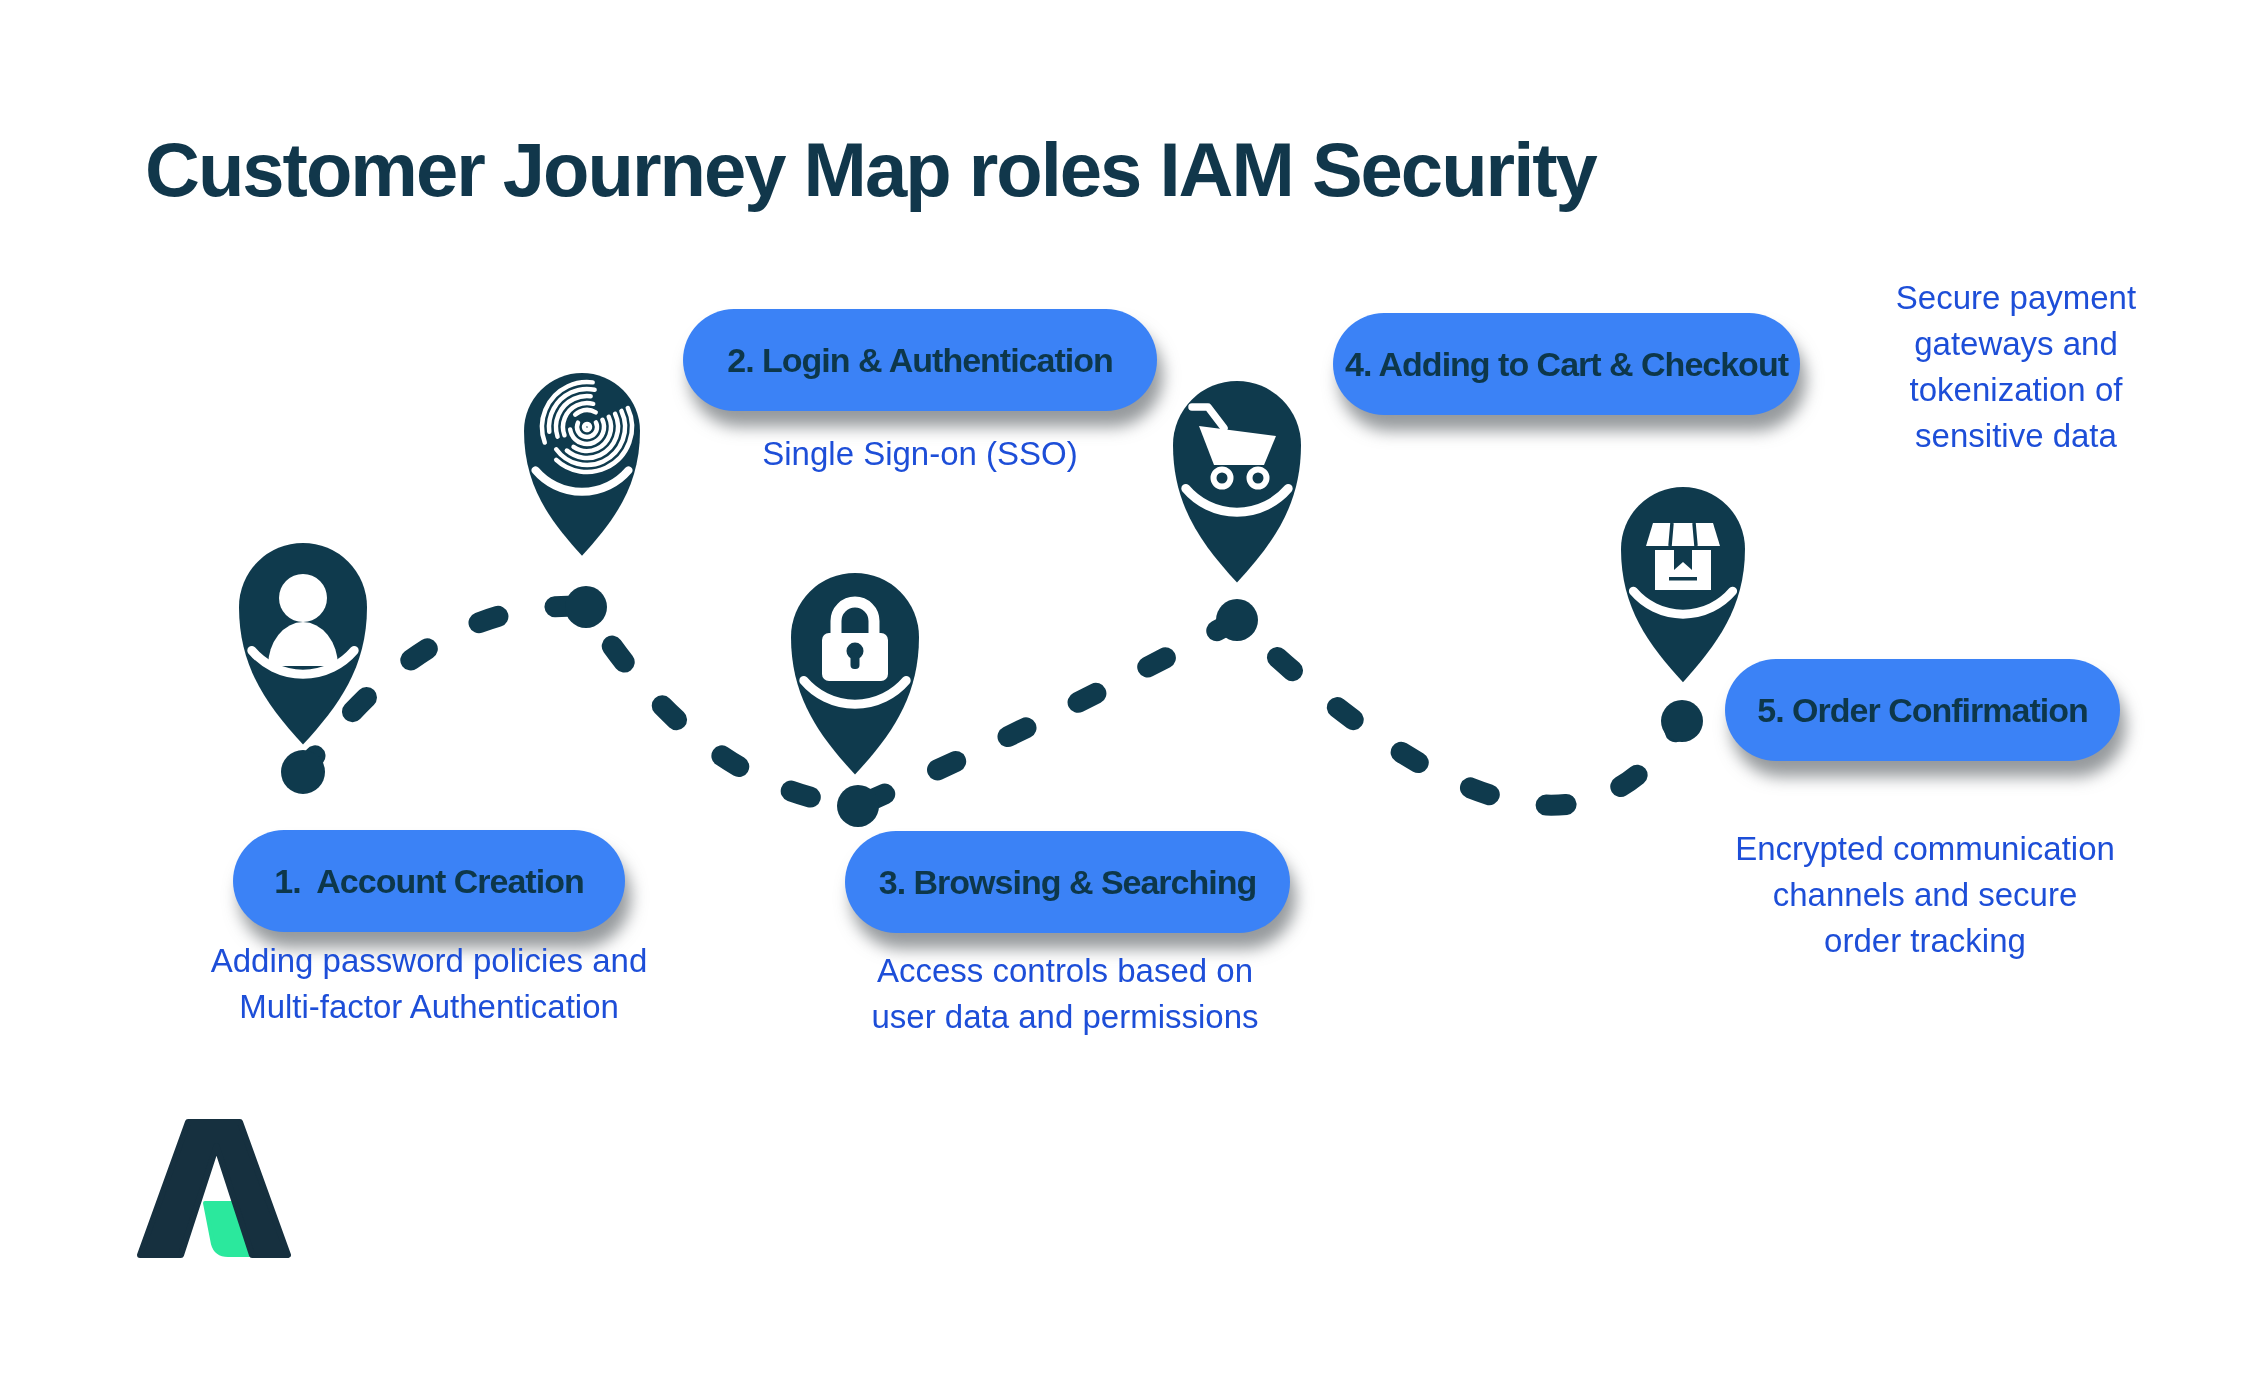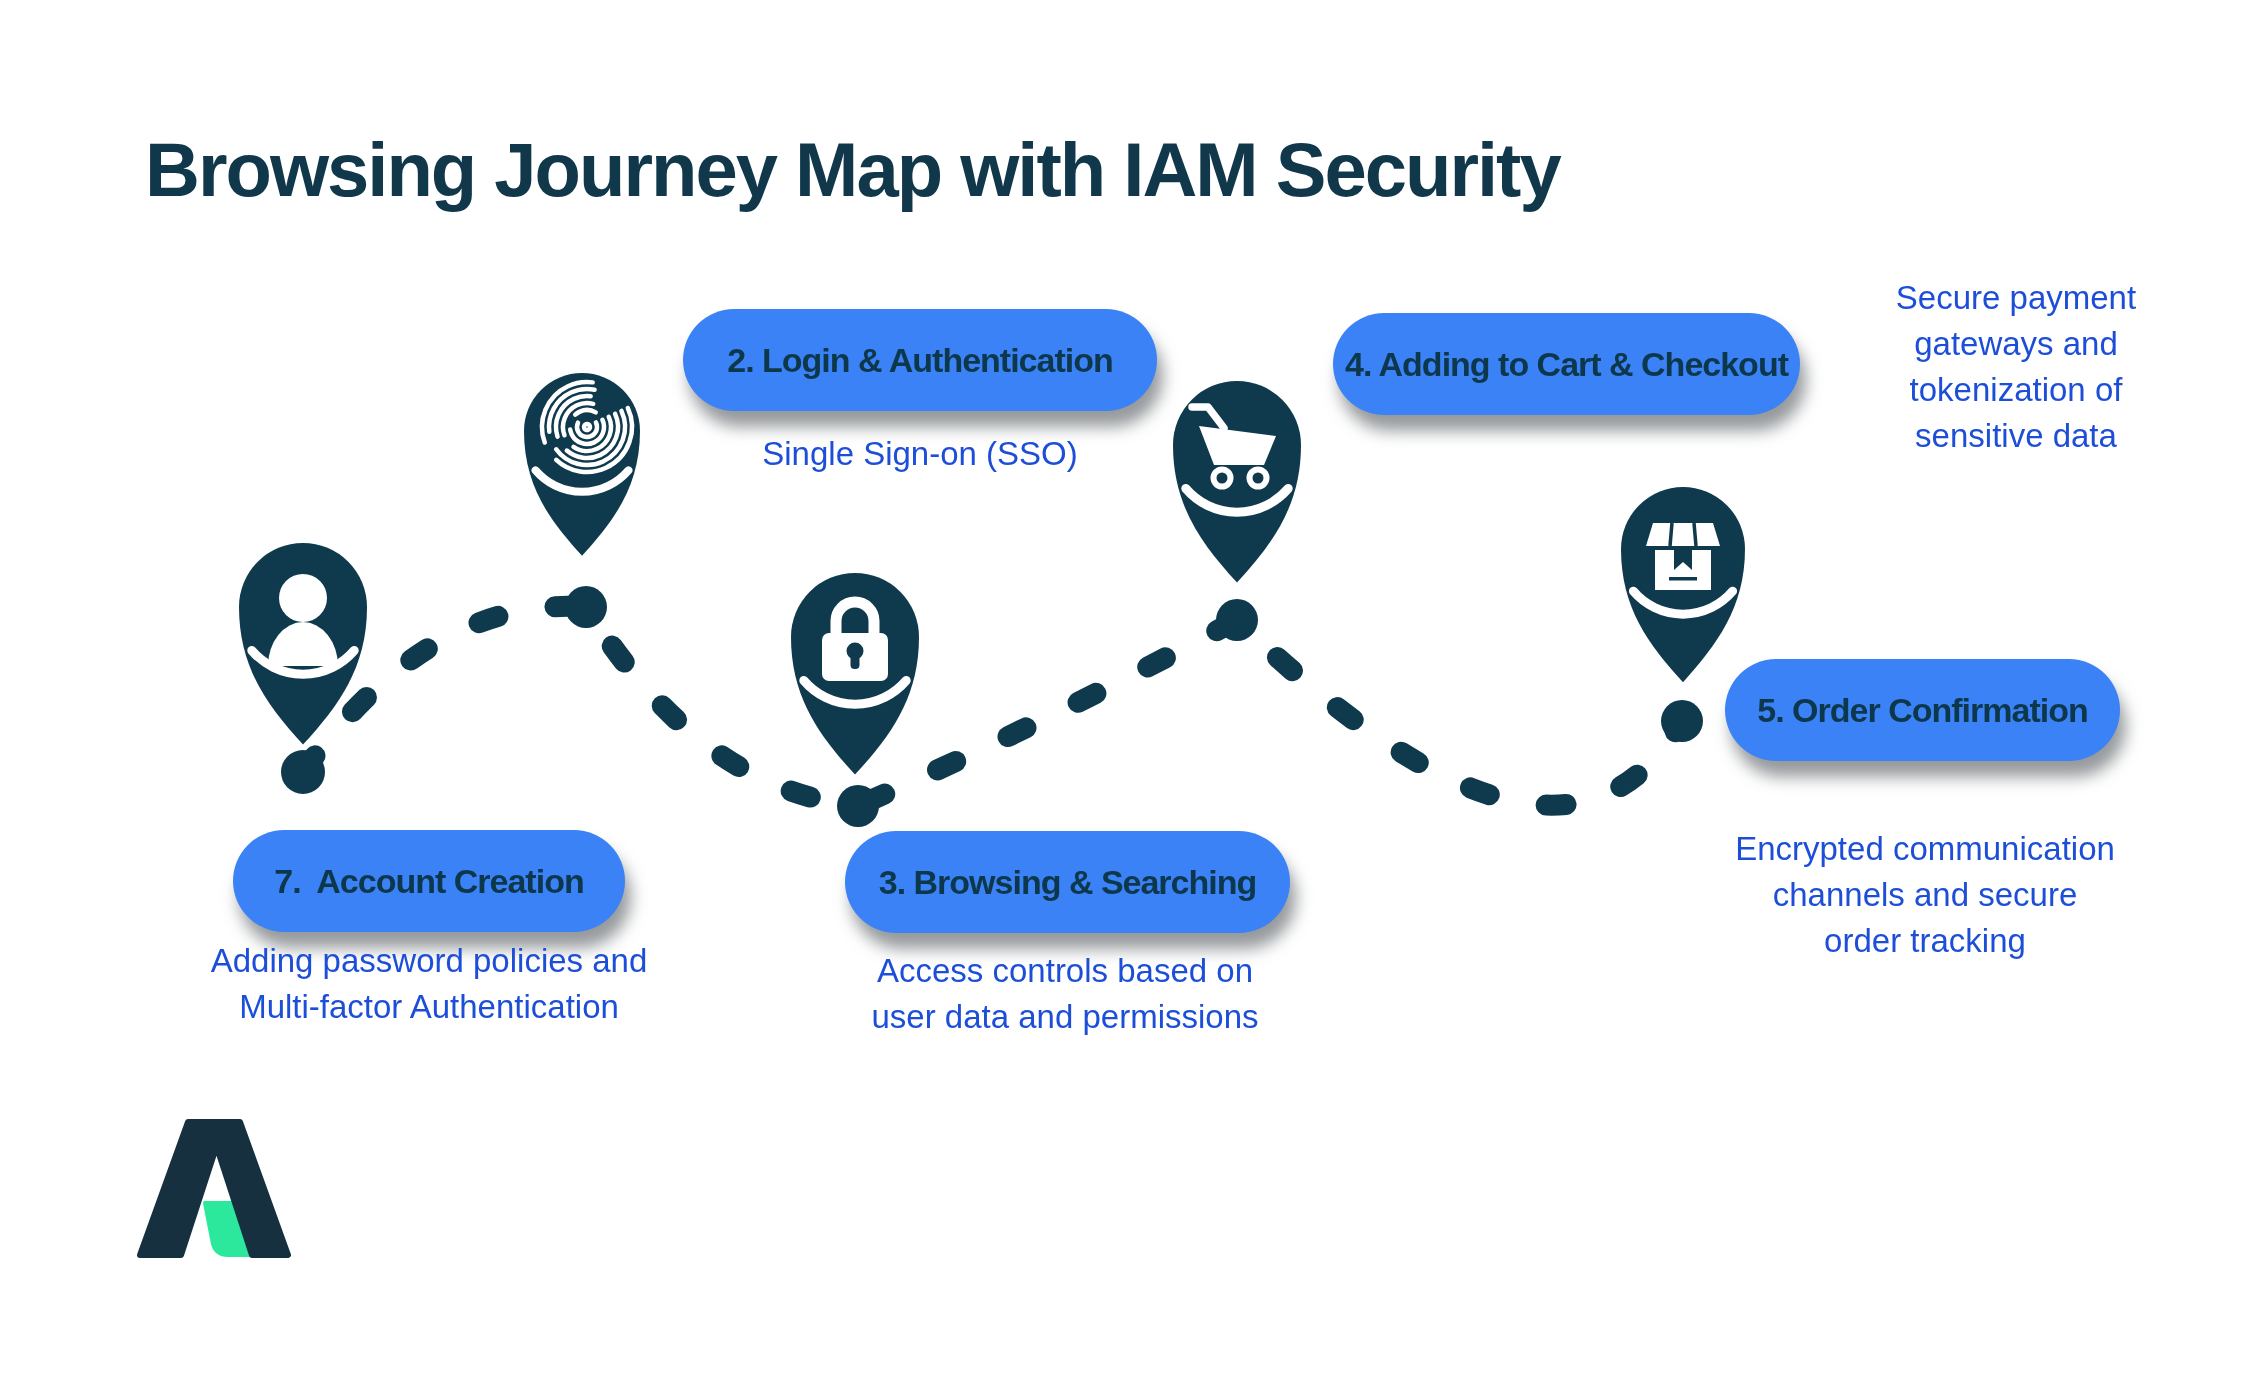--- a/index.html
+++ b/index.html
@@ -106,24 +106,24 @@
       </g>
       <circle cx="1682" cy="721" r="21" fill="#0F3A4D"></circle>
     </g>
 
     <g>
       <path d="M 205,1203 L 235,1203 L 251,1255 L 228,1255 Q 216,1255 213,1244 Z" fill="#2BE89D" stroke="#2BE89D" stroke-width="4" stroke-linejoin="round"></path>
       <path d="M 188,1122 L 240,1122 L 288,1255 L 252,1255 L 216.5,1146 L 181,1255 L 140,1255 Z" fill="#16303F" stroke="#16303F" stroke-width="6" stroke-linejoin="round"></path>
     </g>
   </svg>
 
-  <h1 class="page-title">Browsing Journey Map with IAM Security</h1>
+  <h1 class="page-title">Customer Journey Map roles IAM Security</h1>
 
   <div class="pill pill1">
-    <span>7.  Account Creation</span>
+    <span>1.  Account Creation</span>
   </div>
   <div class="pill pill2">
     <span>2. Login &amp; Authentication</span>
   </div>
   <div class="pill pill3">
     <span>3. Browsing &amp; Searching</span>
   </div>
   <div class="pill pill4">
     <span>4. Adding to Cart &amp; Checkout</span>
   </div>

